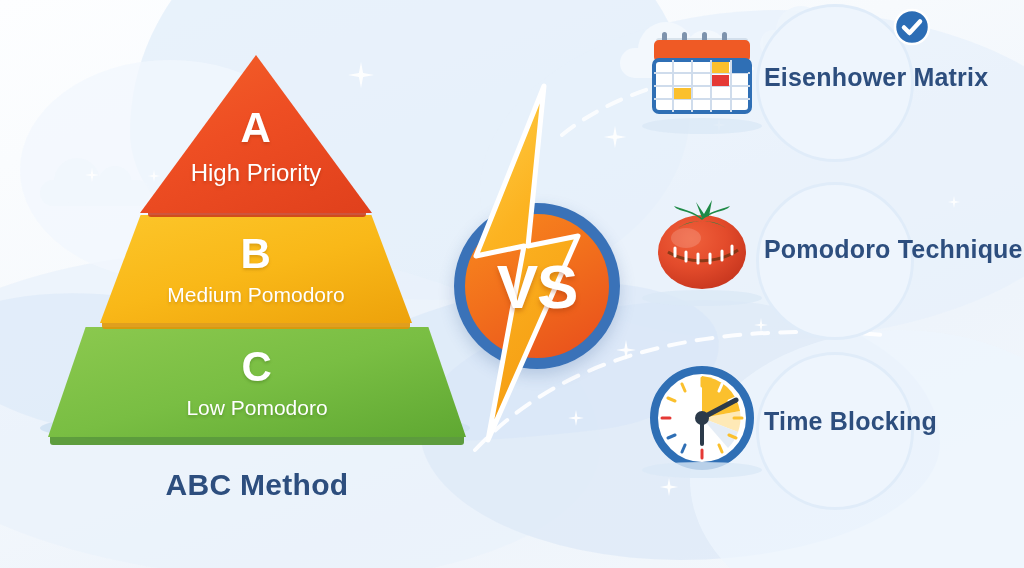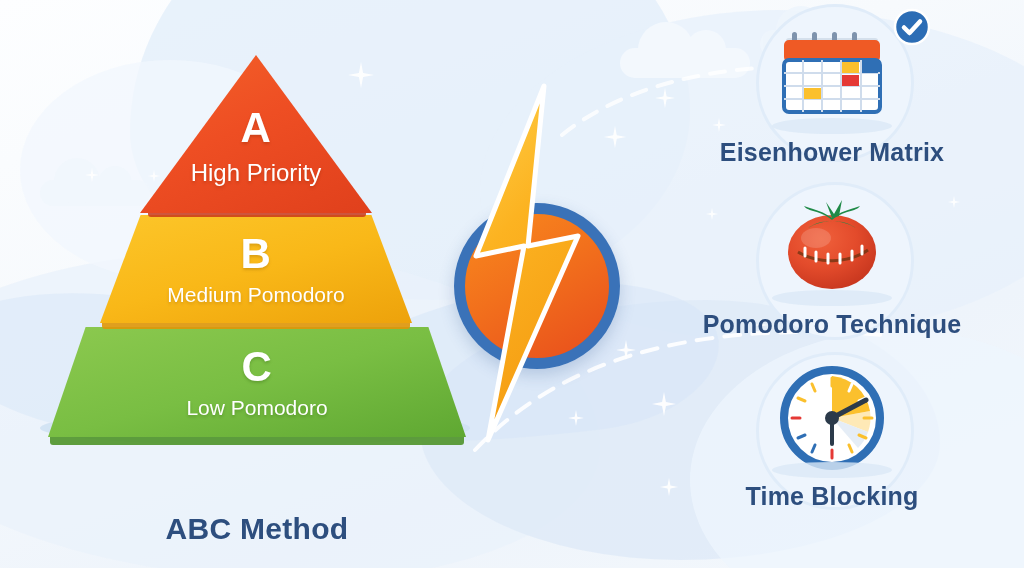--- a/index.html
+++ b/index.html
@@ -213,21 +213,20 @@
   .caption-left {
     position: absolute;
     left: 22px;
     top: 468px;
     width: 470px;
     text-align: center;
     font-size: 30px;
     font-weight: bold;
     color: #2d4e7e;
     letter-spacing: .3px;
-    margin-top: 44px;
   }
 
   
   .vs-wrap {
     position: absolute;
     left: 432px;
     top: 78px;
     width: 190px;
     height: 370px;
   }
@@ -271,21 +270,21 @@
     position: absolute;
     left: 640px;
     top: 0;
     width: 384px;
     height: 568px;
   }
   .method {
     position: absolute;
     width: 384px;
     display: flex;
-    flex-direction: column;
+    flex-direction: row;
     align-items: center;
   }
   .method .halo {
     position: absolute;
     width: 152px;
     height: 152px;
     border-radius: 50%;
     background: #eef5fd;
     border: 3px solid #e0ecf9;
     top: -12px;
@@ -427,20 +426,21 @@
     <svg class="bolt" viewBox="0 0 190 370">
       <defs>
         <linearGradient id="boltg" x1="0" y1="0" x2="0.3" y2="1">
           <stop offset="0%" stop-color="#ffd04a"></stop>
           <stop offset="45%" stop-color="#fcb321"></stop>
           <stop offset="100%" stop-color="#f59c12"></stop>
         </linearGradient>
       </defs>
       <path d="M112,8 L44,178 L92,168 L56,362 L146,158 L96,168 Z" fill="url(#boltg)" stroke="#ffffff" stroke-width="5" stroke-linejoin="round"></path>
     </svg>
+    <div class="vs-text">VS</div>
   </div>
 
   <div class="right-col">
 
     <div class="method m1">
       <div class="halo"></div>
       <div class="icon-box">
         <div class="icon-shadow"></div>
         <svg width="112" height="104" viewBox="0 0 112 104">
           <rect x="10" y="16" width="92" height="14" rx="3" fill="#8aa2bd" opacity=".25"></rect>

